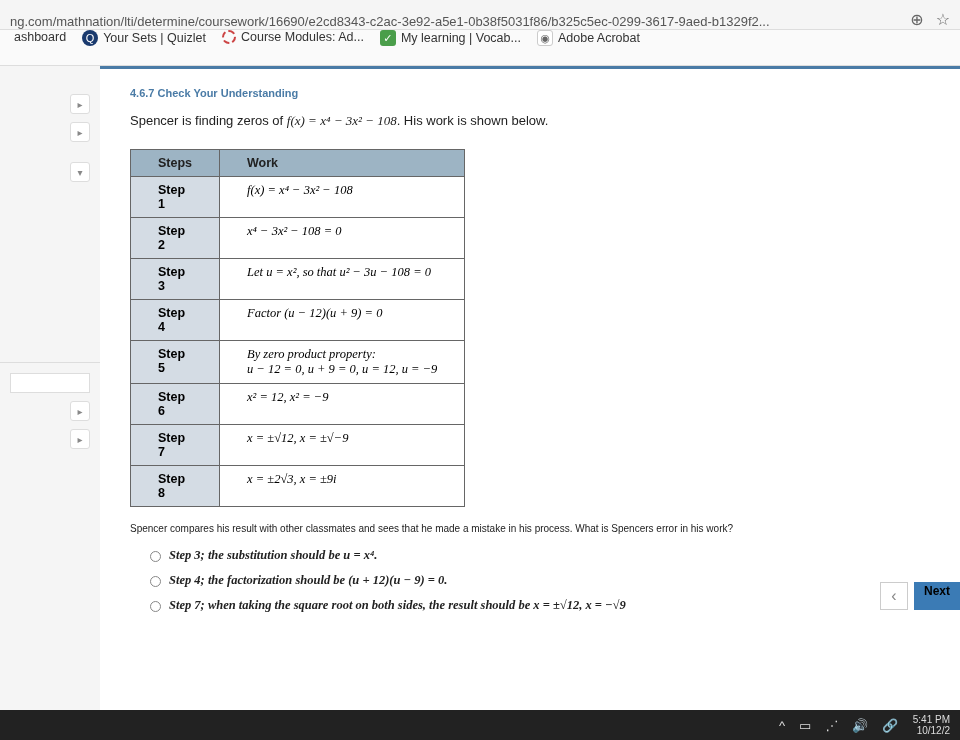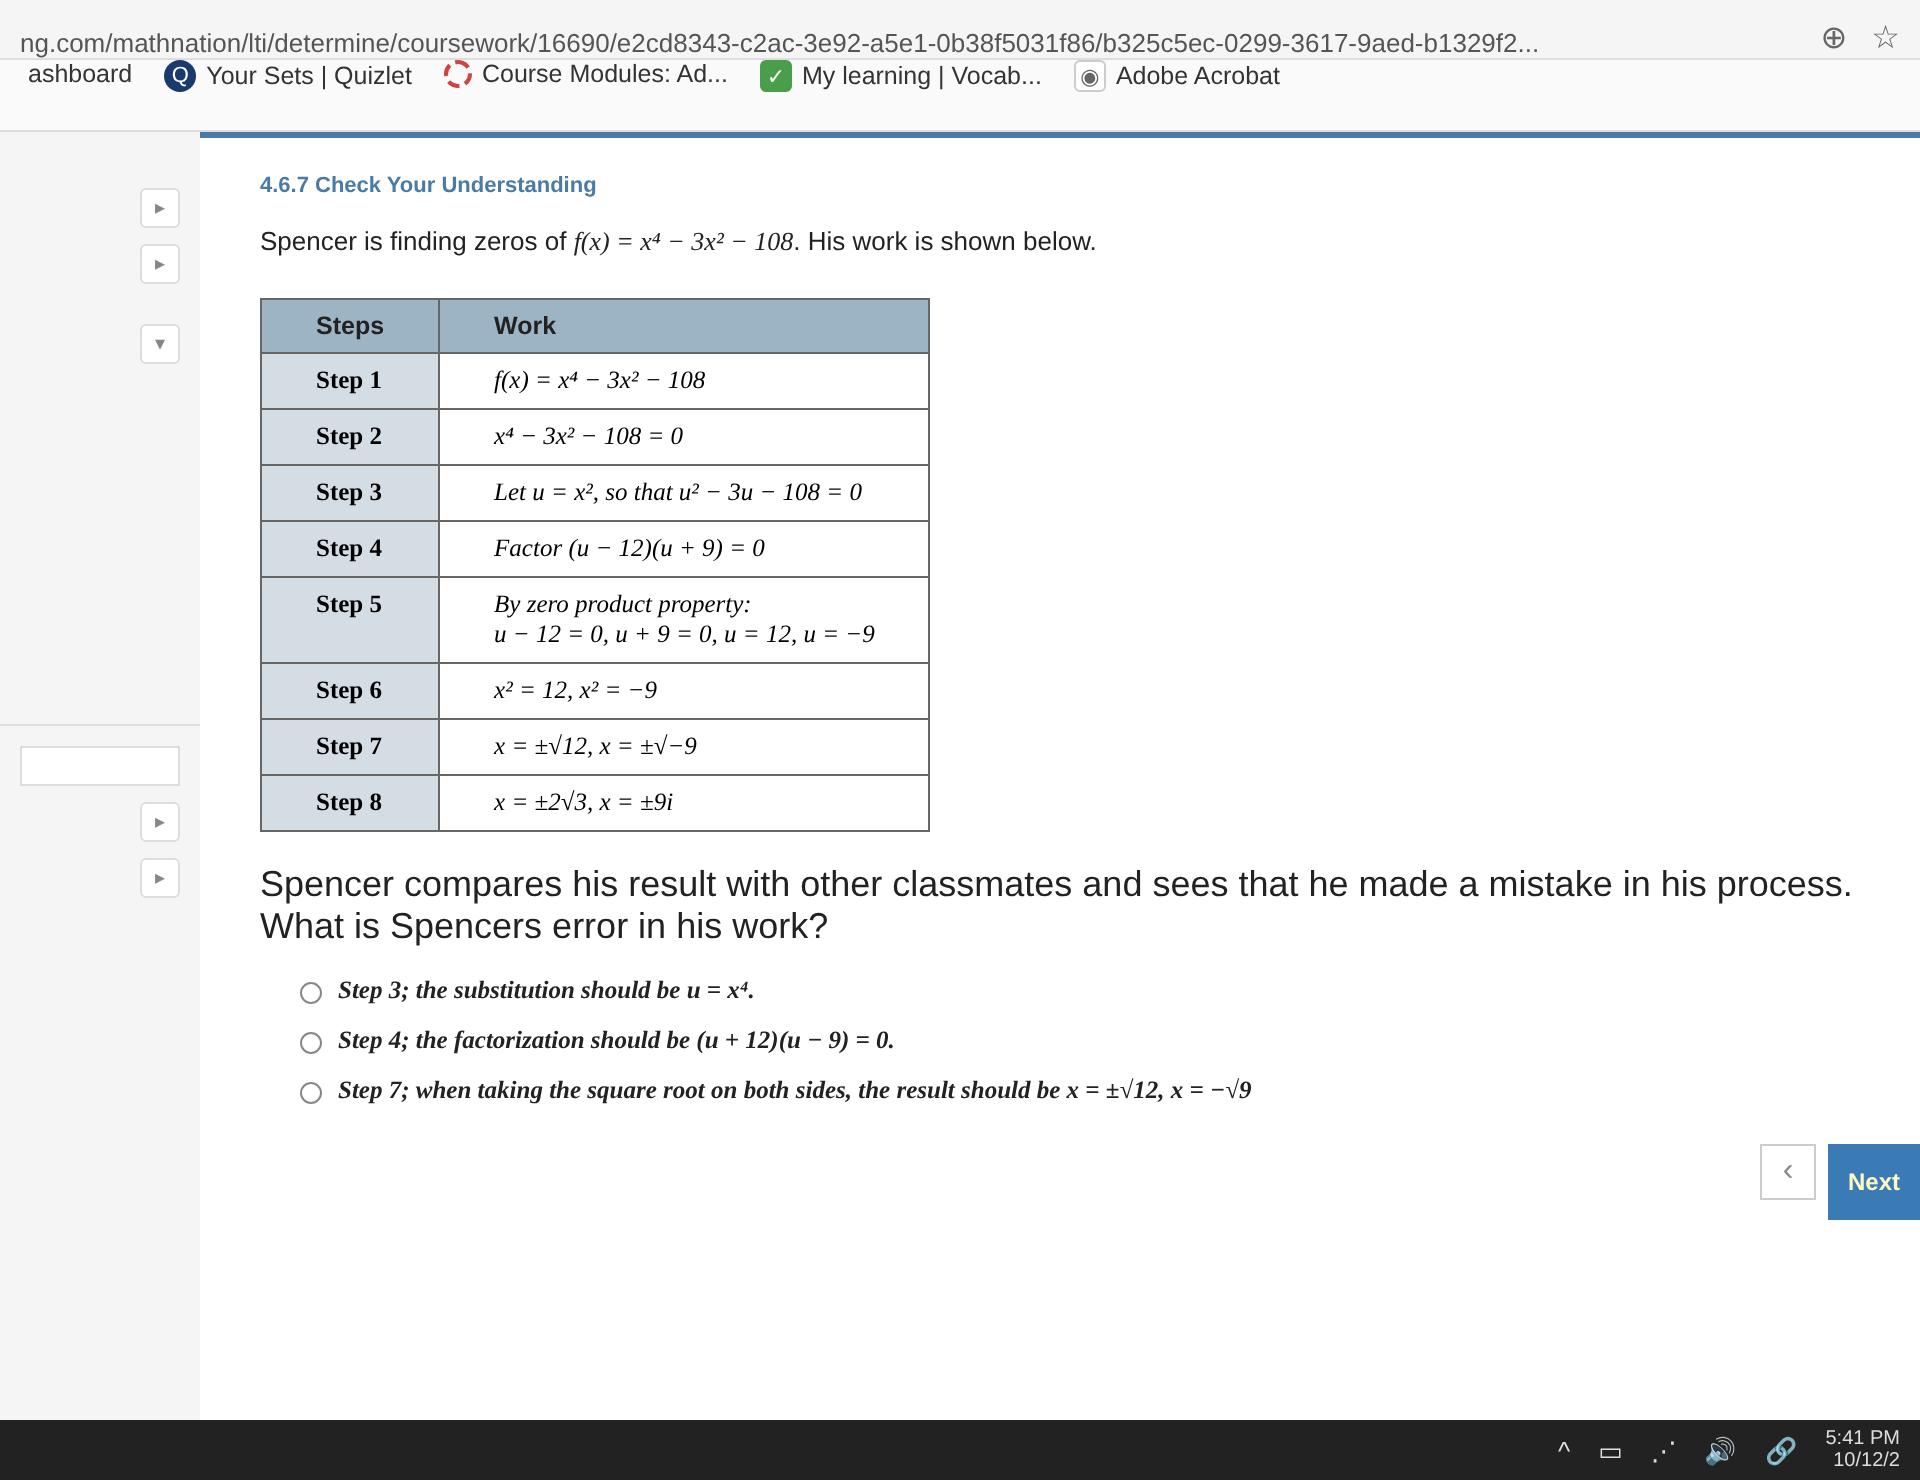--- a/index.html
+++ b/index.html
@@ -24,30 +24,30 @@
 .side-block { height: 20px; background: #fff; margin: 6px 10px; border: 1px solid #ddd; }
 
 .content { flex: 1; background: white; border-top: 3px solid #4a7ba6; padding: 18px 30px; overflow-y: auto; position: relative; }
 .breadcrumb { color: #4a7ba6; font-size: 11px; font-weight: bold; margin-bottom: 14px; }
 .prompt { font-size: 13px; color: #222; margin-bottom: 20px; }
 .math { font-family: 'Times New Roman', serif; font-style: italic; }
 
 table { border-collapse: collapse; margin-bottom: 16px; }
 th, td { border: 1px solid #666; padding: 6px 27px; font-size: 12.5px; text-align: left; vertical-align: top; }
 th { background: #9db4c4; font-weight: bold; color: #222; }
-td.step-col { background: #d4dce4; font-weight: bold; width: 80px; font-family: Liberation Serif, serif; }
+td.step-col { background: #d4dce4; font-weight: bold; width: 80px; }
 
-.question { font-size: 18px; color: #222; margin-bottom: 14px; }
+.question { font-size: 10px; color: #222; margin-bottom: 14px; }
 .options { margin-left: 20px; }
 .option { display: flex; align-items: center; gap: 8px; font-size: 12.5px; color: #222; margin-bottom: 10px; font-weight: bold; }
 .radio { width: 11px; height: 11px; border: 1px solid #888; border-radius: 50%; flex-shrink: 0; margin-top: 2px; }
 
 .nav-btns { position: absolute; right: 0; bottom: 100px; display: flex; gap: 6px; }
 .nav-prev { background: white; border: 1px solid #ccc; width: 28px; height: 28px; display: flex; align-items: center; justify-content: center; color: #888; cursor: pointer; }
-.nav-next { background: #3b7bb5; color: #fef9c3; border: none; padding: 12px 10px; font-size: 12px; font-weight: bold; cursor: pointer; }
+.nav-next { background: #3b7bb5; color: #000000; border: none; padding: 2px 10px; font-size: 12px; font-weight: bold; cursor: pointer; }
 
 .taskbar { position: absolute; bottom: 0; left: 0; right: 0; height: 30px; background: #222; display: flex; align-items: center; justify-content: flex-end; padding: 0 10px; gap: 14px; color: #ddd; }
 .tb-icon { font-size: 13px; }
 .tb-time { font-size: 10px; text-align: right; line-height: 1.1; }
 </style>
 </head>
 <body>
 
 <div class="url-bar">
   <span class="url-text">ng.com/mathnation/lti/determine/coursework/16690/e2cd8343-c2ac-3e92-a5e1-0b38f5031f86/b325c5ec-0299-3617-9aed-b1329f2...</span>

